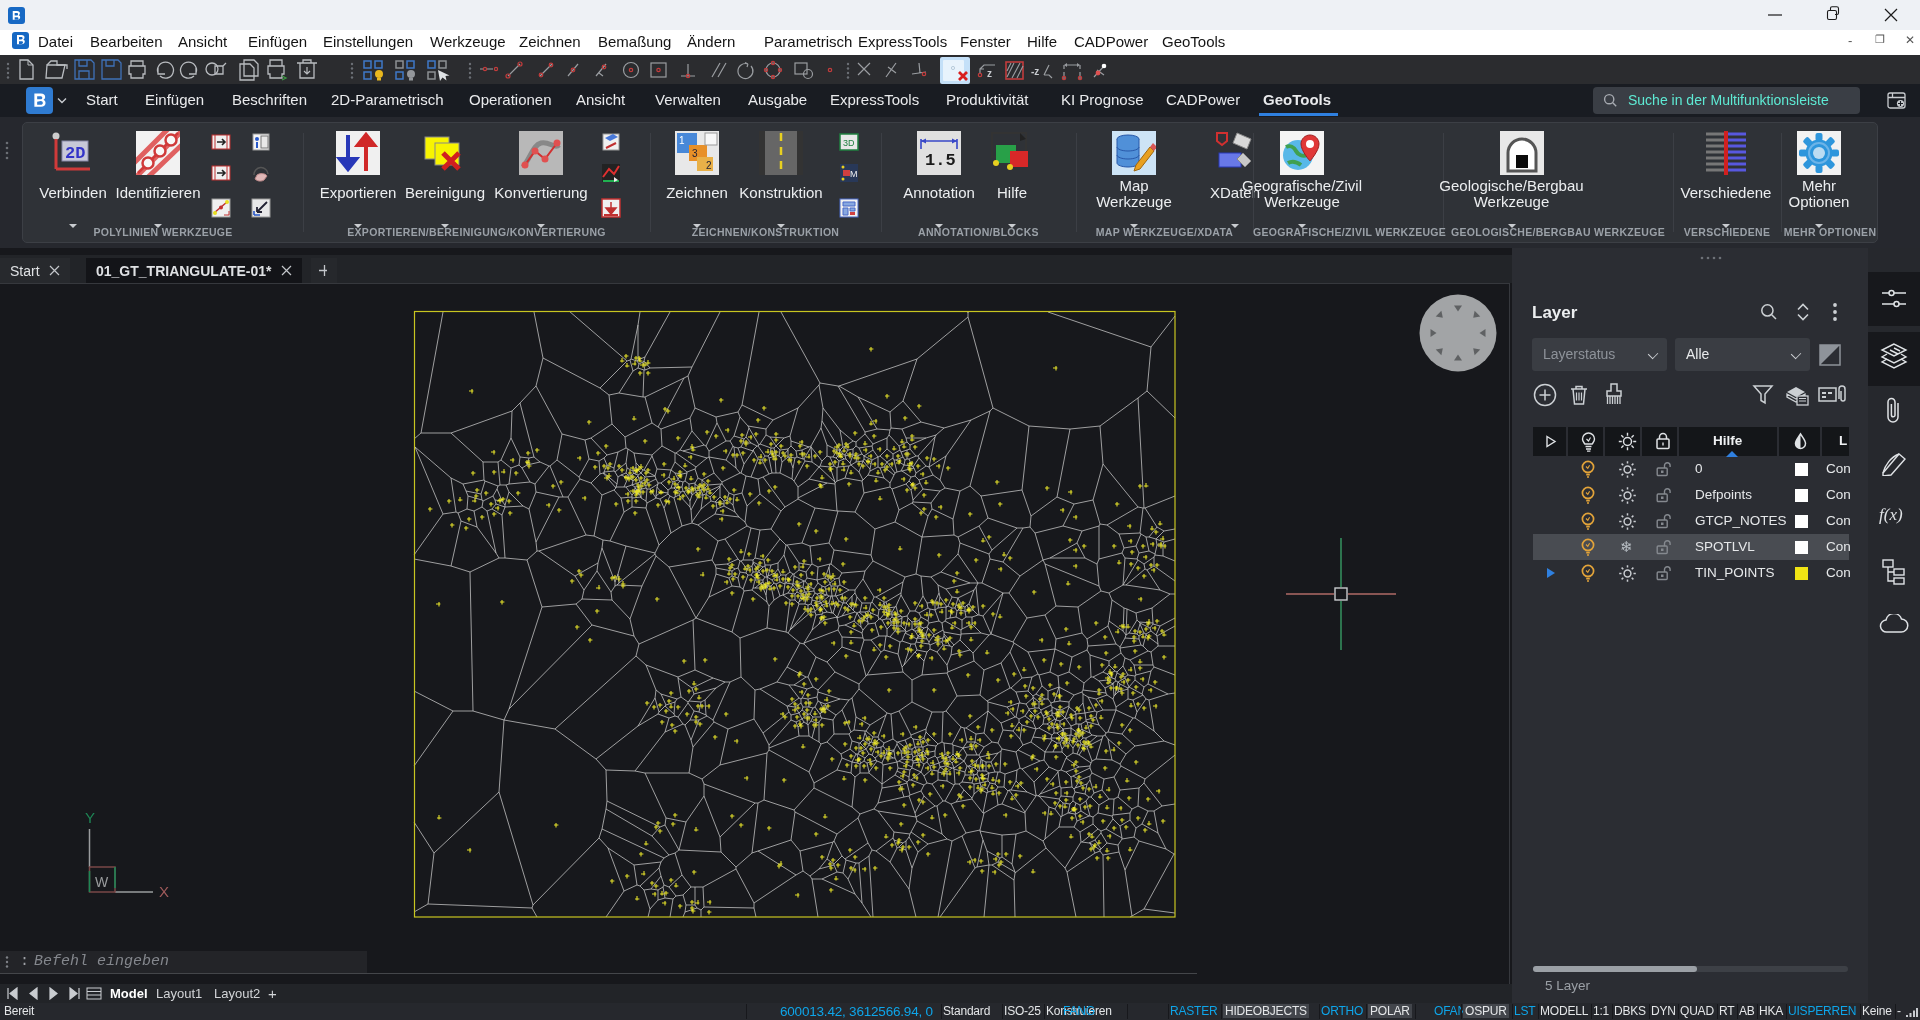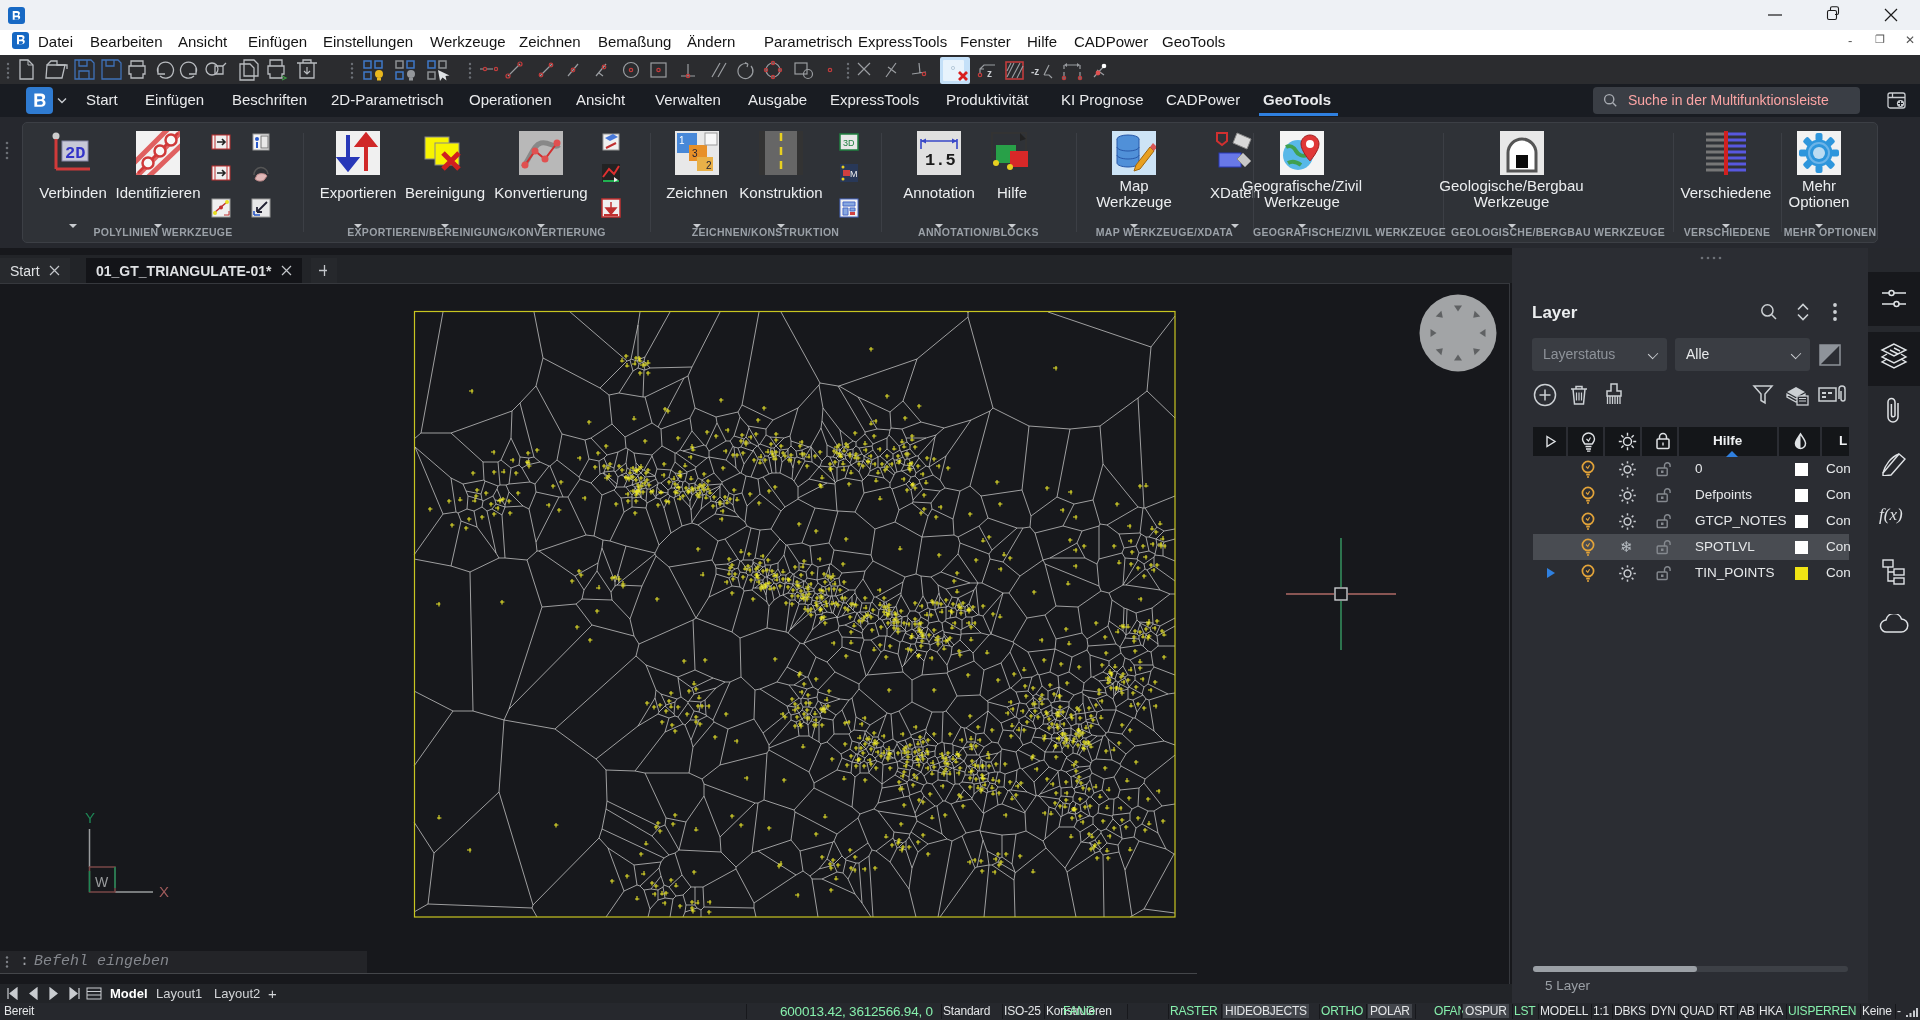--- a/index.html
+++ b/index.html
@@ -19,21 +19,21 @@
 .item .car{position:absolute;left:50%;transform:translateX(-50%);top:101px;width:0;height:0;border-left:4px solid transparent;border-right:4px solid transparent;border-top:4px solid #c9ccd0}
 .vdiv{position:absolute;top:10px;bottom:10px;width:1px;background:#3c3f45}
 #docbar{position:absolute;left:0;top:255px;width:1512px;height:28px;background:#222428;color:#dfe1e4;font-size:14px}
 .dtab{position:absolute;top:3px;height:25px;display:flex;align-items:center;padding:0 10px;gap:9px}
 #canvas{position:absolute;left:0;top:283px;width:1510px;height:701px;background:#17181c;border-top:1px solid #36383d;border-right:1px solid #36383d}
 #cmdbox{position:absolute;left:0;top:667px;width:367px;height:22px;background:#232428;color:#84878d;font-family:"Liberation Mono",monospace;font-style:italic;font-size:15px}
 #cmdline{position:absolute;left:0;top:689px;width:1197px;height:1px;background:#44464a}
 #modelbar{position:absolute;left:0;top:984px;width:1512px;height:19px;background:#222428;color:#d2d4d7;font-size:13px}
 #statusbar{position:absolute;left:0;top:1003px;width:1920px;height:17px;background:#26282d;color:#e4e6e8;font-size:12px}
 #statusbar .s{position:absolute;top:1px;white-space:nowrap;letter-spacing:-.2px}
-#statusbar .off{color:#86efac}
+#statusbar .off{color:#0ea5e9}
 #statusbar .hl{background:#43464c;padding:0 2px}
 .sdiv{position:absolute;top:1px;bottom:1px;width:1px;background:#17181c}
 #lpanel{position:absolute;left:1512px;top:248px;width:356px;height:755px;background:#2b2d33;color:#e6e8ea}
 #rside{position:absolute;left:1868px;top:248px;width:52px;height:755px;background:#26282d}
 .ibox{position:absolute;left:0;width:52px;height:54px;background:#17181c}
 svg{display:block}
 .ddrop{position:absolute;height:33px;background:#3a3d43;border-radius:3px;font-size:14px}
 .ddrop .tx{position:absolute;left:11px;top:8px}
 .ddrop .ch{position:absolute;right:10px;top:12px;width:8px;height:8px;border-left:1.6px solid #cdd0d4;border-bottom:1.6px solid #cdd0d4;transform:rotate(-45deg) scale(1,.85);transform-origin:center}
 #ltable{position:absolute;left:21px;top:179px;width:316px}
@@ -232,21 +232,21 @@
  <span class="t" style="left:946px">Produktivität</span>
  <span class="t" style="left:1061px">KI Prognose</span>
  <span class="t" style="left:1166px">CADPower</span>
  <span class="t" style="left:1263px;font-weight:bold">GeoTools</span>
  <div class="abs" style="left:1259px;top:29px;width:79px;height:3px;background:#2f80e0"></div>
  <div class="abs" style="left:1593px;top:3px;width:267px;height:27px;background:#3a3e45;border-radius:4px">
    <svg class="abs" style="left:10px;top:6px" width="15" height="15">
         <circle cx="6.2" cy="6.2" r="4.6" fill="none" stroke="#a7abb1" stroke-width="1.4"></circle>
         <path d="M9.8 9.8l3.4 3.4" stroke="#a7abb1" stroke-width="1.4"></path>
       </svg>
-   <span class="abs" style="left:35px;top:5px;color:#fca5a5;font-size:14px">Suche in der Multifunktionsleiste</span>
+   <span class="abs" style="left:35px;top:5px;color:#5eead4;font-size:14px">Suche in der Multifunktionsleiste</span>
  </div>
  <svg class="abs" style="left:1886px;top:6px" width="22" height="22" viewBox="0 0 22 22">
       <rect x="2" y="3" width="17" height="15" rx="2" fill="none" stroke="#c9ccd0" stroke-width="1.3"></rect>
       <path d="M2 7.5h17M6.5 3v4.5" stroke="#c9ccd0" stroke-width="1.3"></path>
       <circle cx="14.5" cy="13.5" r="3.6" fill="#c9ccd0"></circle>
       <path d="M14.5 11v5M12 13.5h5" stroke="#191c22" stroke-width="1.1"></path>
     </svg>
 </div>
 
 <div id="ribbon">

